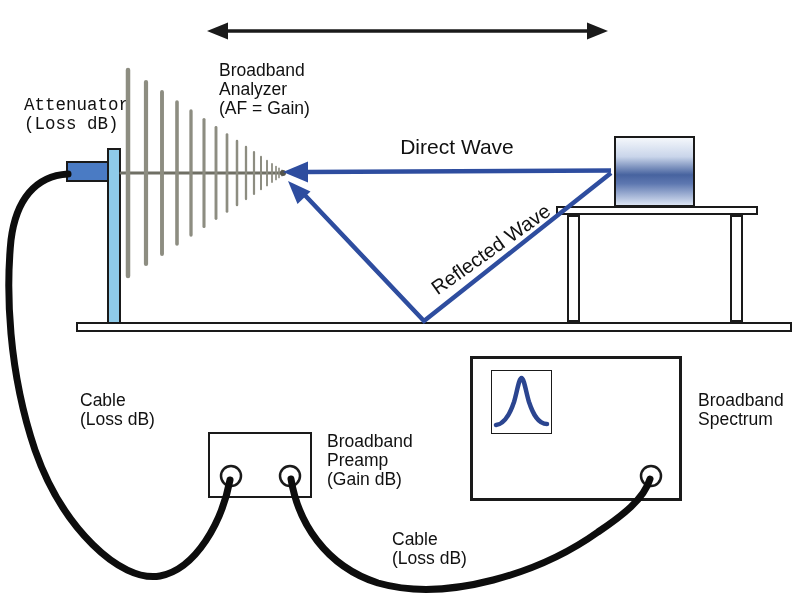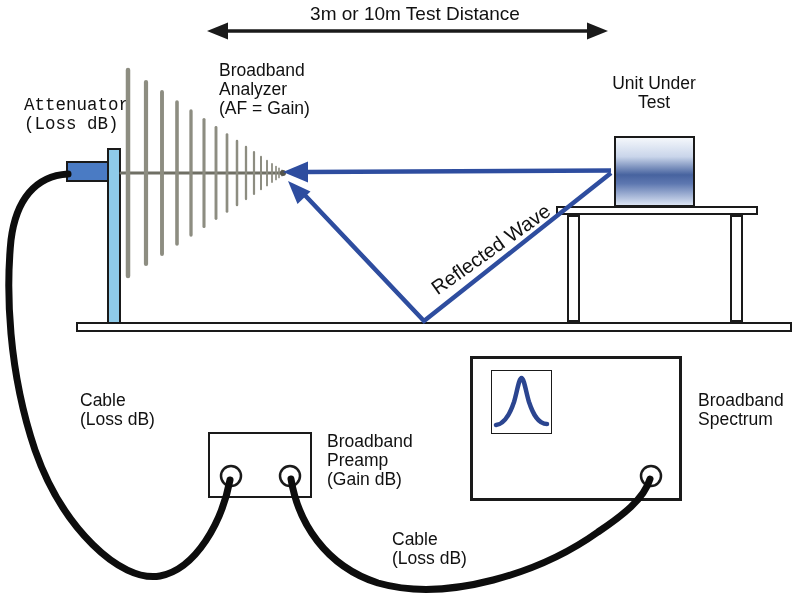--- a/index.html
+++ b/index.html
@@ -26,38 +26,34 @@
     transform:rotate(-35.5deg);transform-origin:center center;
   }
   #test-distance-label{font-size:19px;width:320px;}
   svg.overlay{position:absolute;left:0;top:0;pointer-events:none;}
 </style>
 </head>
 <body>
 
 <div id="canvas">
 
-  <div class="label center" id="test-distance-label" style="left:255px;top:4px;">3m or 10m Test Distance</div>
 
   <div class="label" style="left:24px;top:96px;font-family:Liberation Mono, monospace;">
     <span>Attenuator</span>
     <span>(Loss dB)</span>
   </div>
 
   <div class="label" style="left:219px;top:61px;">
     <span>Broadband</span>
     <span>Analyzer</span>
     <span>(AF = Gain)</span>
   </div>
 
-  <div class="label center" style="left:604px;top:74px;width:100px;">
-    <span>Unit Under</span>
-    <span>Test</span>
-  </div>
 
+  <div class="label center" id="direct-wave-label" style="left:357px;top:137px;width:200px;">Direct Wave</div>
 
   <div class="label" id="reflected-wave-label" style="left:406px;top:240px;">Reflected Wave</div>
 
   <div class="label" style="left:80px;top:391px;">
     <span>Cable</span>
     <span>(Loss dB)</span>
   </div>
 
   <div class="label" style="left:327px;top:432px;">
     <span>Broadband</span>

